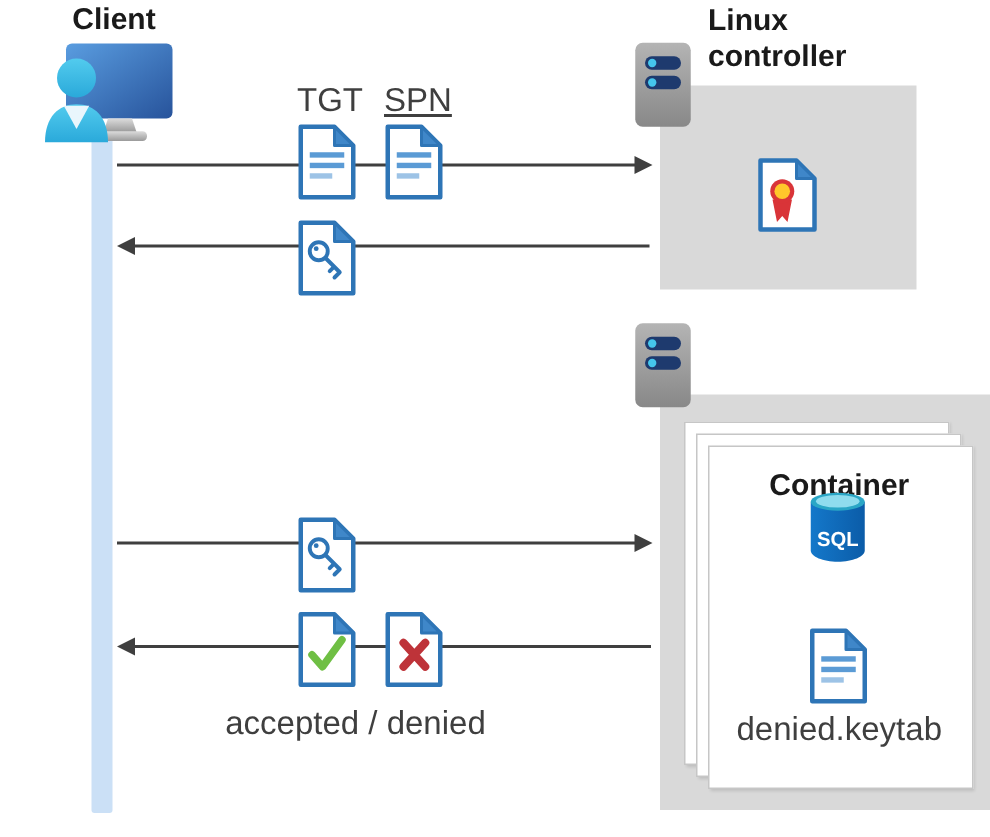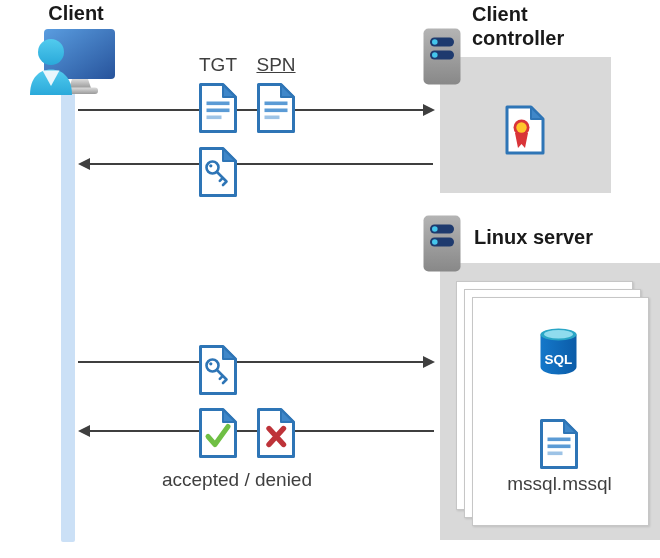--- a/index.html
+++ b/index.html
@@ -3,21 +3,21 @@
 <meta charset="utf-8">
 <style>
   html,body{margin:0;padding:0;background:#ffffff;}
   .canvas{
     position:relative;width:660px;height:558px;background:#ffffff;overflow:hidden;
     font-family:"Liberation Sans", sans-serif;
     margin-left:13px;
   }
   .abs{position:absolute;}
   .title{font-weight:700;color:#1a1a1a;font-size:20px;line-height:1.2;}
-  .label{color:#3f3f3f;font-size:19px;font-weight:400;}
+  .label{color:#3f3f3f;font-size:22px;font-weight:400;}
   .center{text-align:center;}
   .graybox{position:absolute;background:#d9d9d9;}
   .band{
     position:absolute;left:48px;top:91px;width:14px;height:451px;
     background:#cbe0f6;border-radius:2px;
   }
   .page{
     position:absolute;width:175px;height:227px;background:#ffffff;
     border:1px solid #c6c6c6;box-shadow:1px 1px 2px rgba(0,0,0,0.12);
   }
@@ -82,66 +82,66 @@
   <div class="graybox" style="left:427px;top:57px;width:171px;height:136px;"></div>
   <div class="abs" style="left:410px;top:28px;">
     <svg width="38" height="57" viewBox="0 0 38 57">
       <rect x="0.5" y="0.5" width="37" height="56" rx="5" fill="url(#gradServer)"></rect>
       <rect x="7" y="9.5" width="24" height="9" rx="4.5" fill="#1e3a6e"></rect>
       <circle cx="11.8" cy="14" r="2.8" fill="#45c6ec"></circle>
       <rect x="7" y="22.5" width="24" height="9" rx="4.5" fill="#1e3a6e"></rect>
       <circle cx="11.8" cy="27" r="2.8" fill="#45c6ec"></circle>
     </svg>
   </div>
-  <div class="abs title" style="left:459px;top:2px;width:122px;">Client controller</div>
+  <div class="abs title" style="left:459px;top:2px;width:122px;">Linux controller</div>
   <div class="abs" style="left:492px;top:105px;">
     <svg width="40" height="50" viewBox="0 0 40 50">
       <path d="M2 2 H26 L38 14 V48 H2 Z" fill="#ffffff" stroke="#2e75b6" stroke-width="3" stroke-linejoin="round"></path>
       <path d="M26 2 L38 14 H26 Z" fill="#3f87c9" stroke="#2e75b6" stroke-width="2" stroke-linejoin="round"></path>
       <path d="M10 28 L13 43 L16.5 39 L20 43 L23 28 Z" fill="#d93438"></path>
       <circle cx="16.5" cy="22.5" r="8" fill="#d93438"></circle>
       <circle cx="16.5" cy="22.5" r="5.2" fill="#ffc62b"></circle>
     </svg>
   </div>
 
   <div class="graybox" style="left:427px;top:263px;width:226px;height:277px;"></div>
   <div class="abs" style="left:410px;top:215px;">
     <svg width="38" height="57" viewBox="0 0 38 57">
       <rect x="0.5" y="0.5" width="37" height="56" rx="5" fill="url(#gradServer)"></rect>
       <rect x="7" y="9.5" width="24" height="9" rx="4.5" fill="#1e3a6e"></rect>
       <circle cx="11.8" cy="14" r="2.8" fill="#45c6ec"></circle>
       <rect x="7" y="22.5" width="24" height="9" rx="4.5" fill="#1e3a6e"></rect>
       <circle cx="11.8" cy="27" r="2.8" fill="#45c6ec"></circle>
     </svg>
   </div>
-  <div class="abs title" style="left:461px;top:225px;width:180px;">Linux server</div>
 
   <div class="page" style="left:443px;top:281px;"></div>
   <div class="page" style="left:451px;top:289px;"></div>
   <div class="page" style="left:459px;top:297px;"></div>
+  <div class="abs title center" style="left:459px;top:312px;width:175px;">Container</div>
 
   <div class="abs" style="left:527px;top:328px;">
     <svg width="37" height="47" viewBox="0 0 37 47">
       <path d="M0.5 6.5 V39 C0.5 43 8.5 46.5 18.5 46.5 C28.5 46.5 36.5 43 36.5 39 V6.5 Z" fill="url(#gradCyl)"></path>
       <ellipse cx="18.5" cy="6.5" rx="18" ry="6" fill="#2aa6c6"></ellipse>
       <ellipse cx="18.5" cy="6.2" rx="14.5" ry="4.2" fill="#8fdcee"></ellipse>
       <text x="18.5" y="36" text-anchor="middle" class="sqltext">SQL</text>
     </svg>
   </div>
 
   <div class="abs" style="left:526px;top:418px;">
     <svg width="40" height="52" viewBox="0 0 40 52">
       <path d="M2.5 2.5 H25 L37.5 15 V49.5 H2.5 Z" fill="#ffffff" stroke="#2e75b6" stroke-width="3" stroke-linejoin="round"></path>
       <path d="M25 2.5 L37.5 15 H25 Z" fill="#3f87c9" stroke="#2e75b6" stroke-width="2" stroke-linejoin="round"></path>
       <rect x="8.5" y="19.5" width="23" height="3.6" fill="#5b9bd5"></rect>
       <rect x="8.5" y="26.5" width="23" height="3.6" fill="#5b9bd5"></rect>
       <rect x="8.5" y="33.5" width="15" height="3.6" fill="#9dc3e6"></rect>
     </svg>
   </div>
-  <div class="abs label center" style="left:459px;top:473px;width:175px;">mssql.mssql</div>
+  <div class="abs label center" style="left:459px;top:473px;width:175px;">denied.keytab</div>
 
   <div class="arrow-line" style="left:65px;top:109px;width:346px;"></div>
   <div class="arrow-head-right" style="left:410px;top:104px;"></div>
 
   <div class="arrow-head-left" style="left:65px;top:158px;"></div>
   <div class="arrow-line" style="left:76px;top:163px;width:344px;"></div>
 
   <div class="arrow-line" style="left:65px;top:361px;width:346px;"></div>
   <div class="arrow-head-right" style="left:410px;top:356px;"></div>
 

